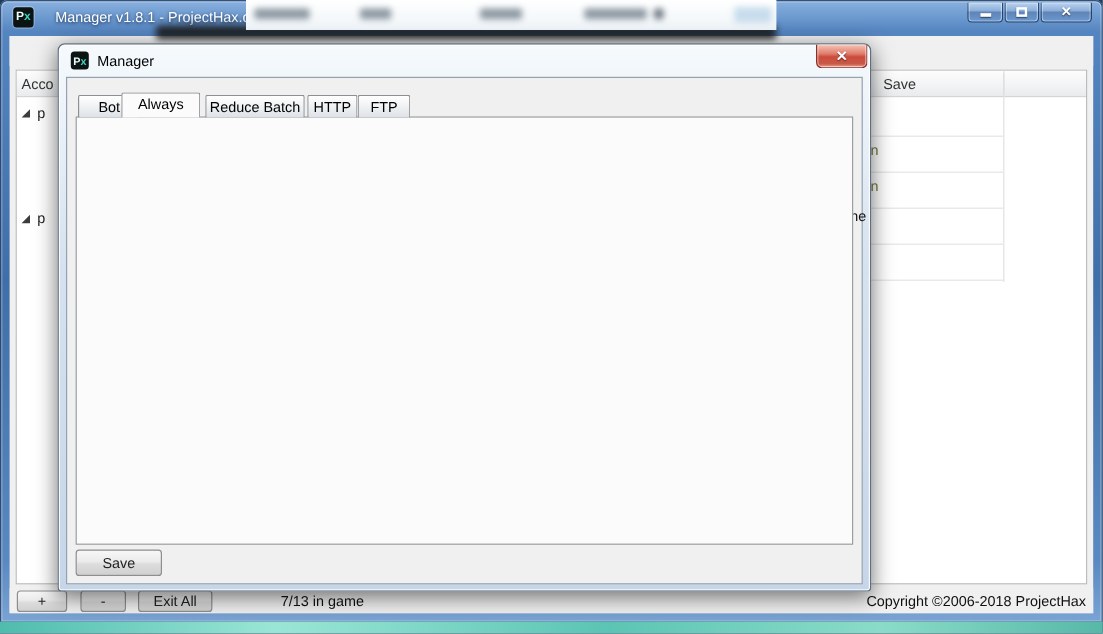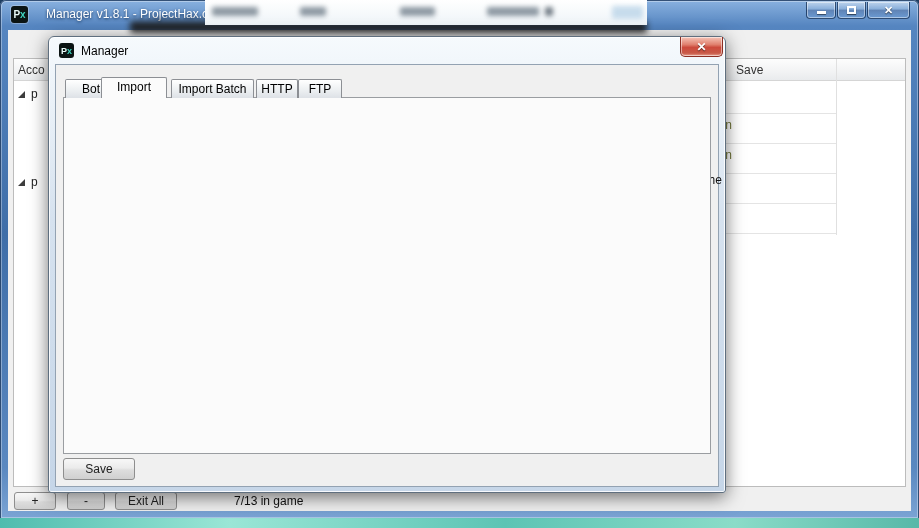--- a/index.html
+++ b/index.html
@@ -182,20 +182,21 @@
       <div class="row-line" style="top:174px;"></div>
       <div class="state-cell" style="top:59px;">In</div>
       <div class="state-cell" style="top:89px;">In</div>
     </div>
 
     <div class="toolbar">
       <div class="btn btn-plus">+</div>
       <div class="btn btn-minus">-</div>
       <div class="btn btn-exit">Exit All</div>
       <div class="status-text">7/13 in game</div>
+      <div class="copyright">Copyright ©2006-2018 ProjectHax</div>
     </div>
   </div>
 </div>
 
 <div class="blur-band"></div>
 <div class="blur-strip">
   <div class="blur-content">
     <div class="blur-blob bb1"></div>
     <div class="blur-blob bb2"></div>
     <div class="blur-blob bb3"></div>
@@ -207,22 +208,22 @@
 
 <div class="dialog">
   <div class="dlg-icon"><b>P</b>x</div>
   <div class="dlg-title">Manager</div>
   <div class="dlg-close">
     <div class="glyph-x">✕</div>
   </div>
   <div class="dlg-client"></div>
 
   <div class="tab tab-bot">Bot</div>
-  <div class="tab tab-manager is-active">Import</div>
-  <div class="tab tab-import">Import Batch</div>
+  <div class="tab tab-manager is-active">Always</div>
+  <div class="tab tab-import">Reduce Batch</div>
   <div class="tab tab-http">HTTP</div>
   <div class="tab tab-ftp">FTP</div>
   <div class="tab-panel"></div>
 
   <div class="f-label" style="left:27px; top:75px;">Start delay</div>
   <input class="t-input" style="left: 145px; top: 72px;" value="5000">
   <div class="f-label" style="left:249px; top:75px;">ms</div>
 
   <div class="f-label" style="left:27px; top:105px;">Client starting</div>
   <input class="t-input" style="left: 145px; top: 102px;" value="120000">

